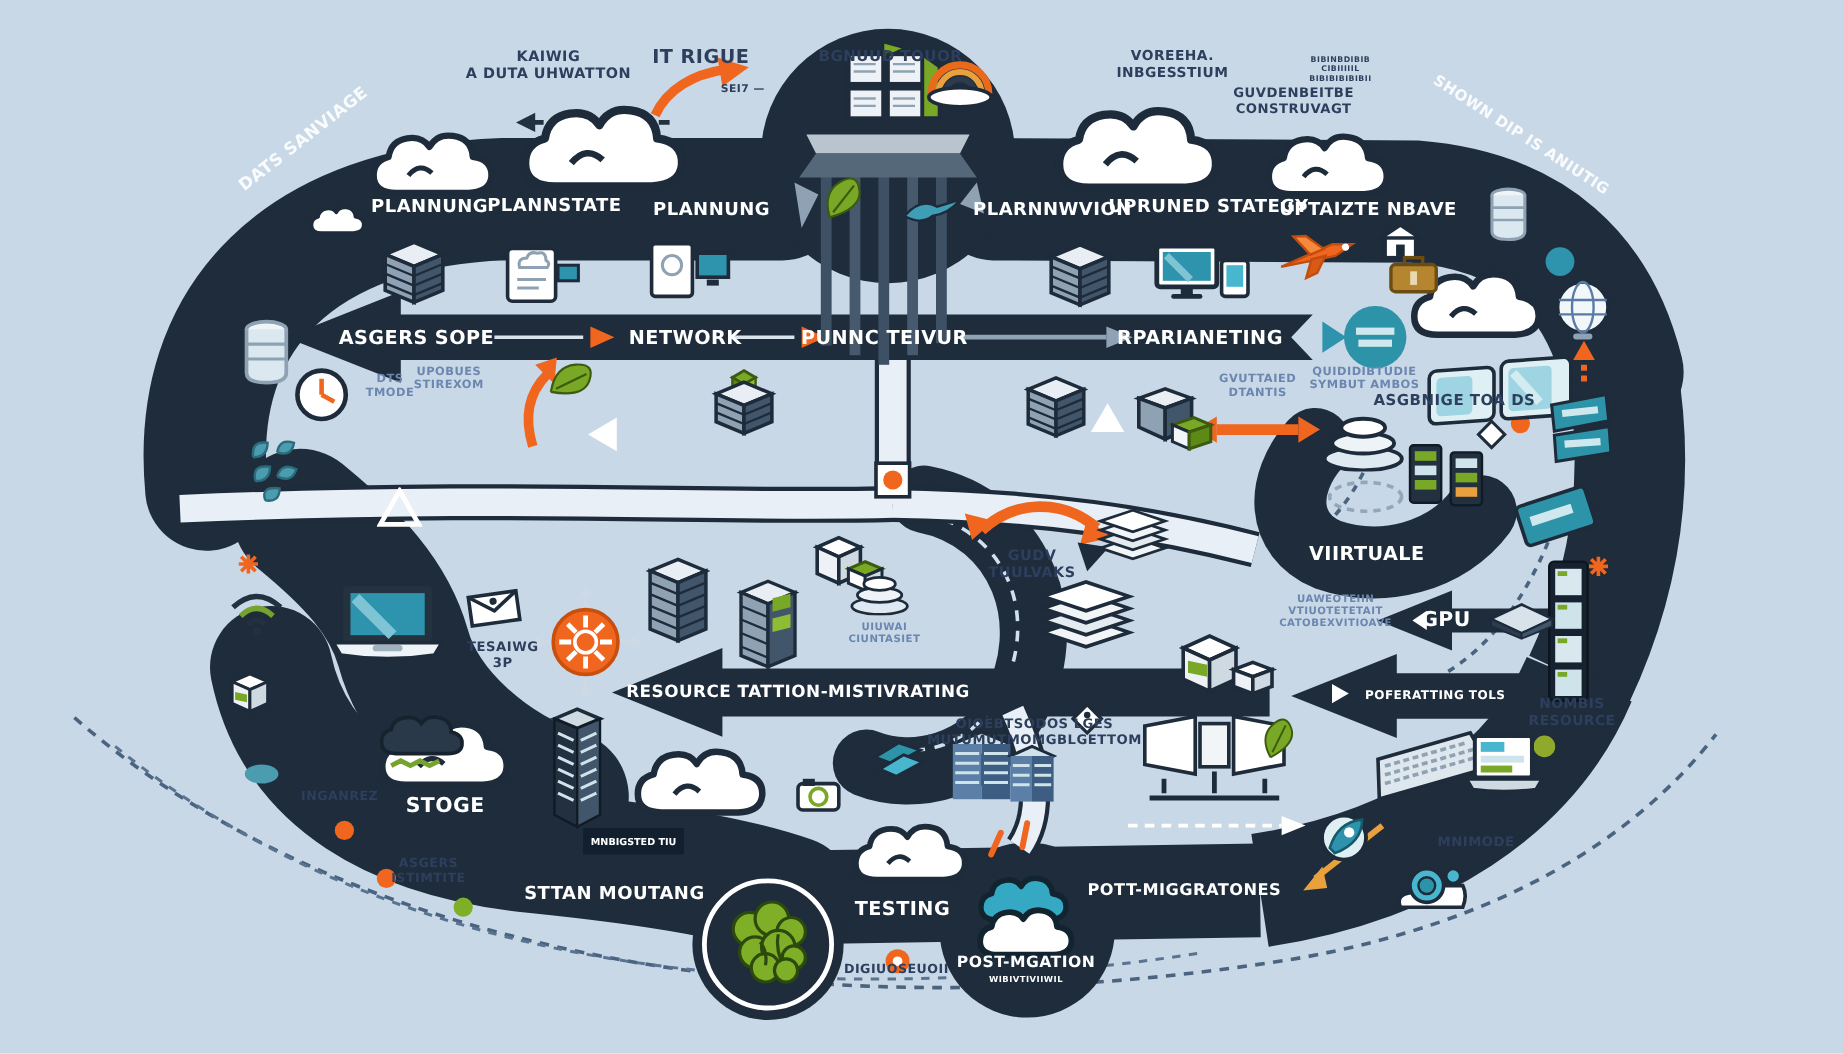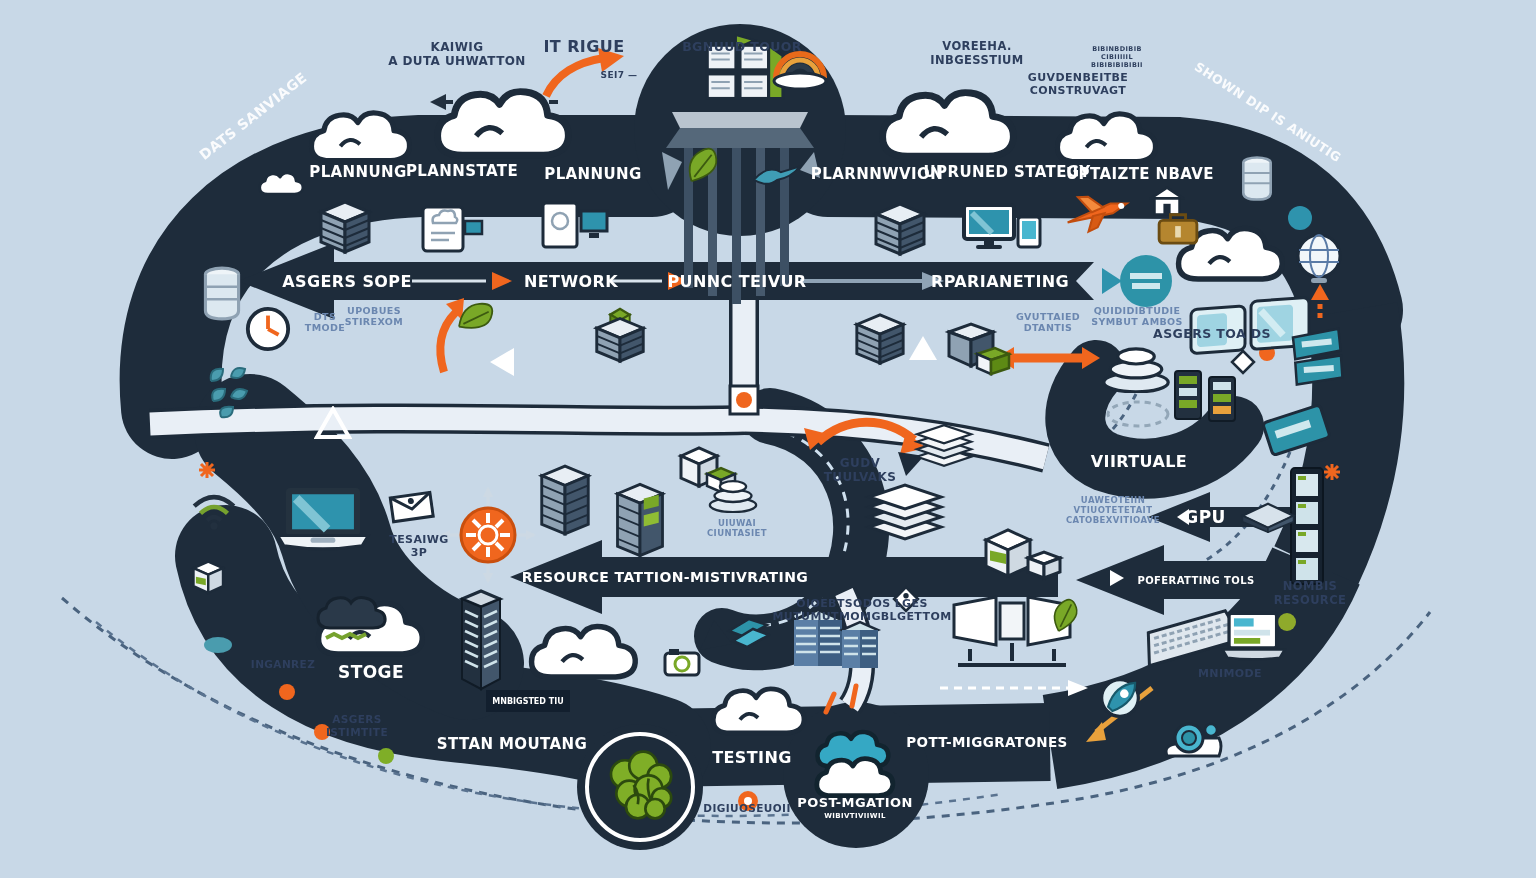--- a/index.html
+++ b/index.html
@@ -576,21 +576,21 @@
       <div>BIBIBIBIBIBII</div>
     </div>
 <div class="lbl ld lb" style="left:325px;top:322px;font-size:9.5px">
       <div>DTS</div>
       <div>TMODE</div>
     </div>
 <div class="lbl ld lb" style="left:374px;top:316px;font-size:9.5px">
       <div>UPOBUES</div>
       <div>STIREXOM</div>
     </div>
-<div class="lbl ld" style="left:1212px;top:333px;font-size:12.5px">ASGERS TOA DS</div>
+<div class="lbl ld" style="left:1212px;top:333px;font-size:12.5px">ASGBNIGE TOA DS</div>
 <div class="lbl ld lb" style="left:1048px;top:322px;font-size:9.5px">
       <div>GVUTTAIED</div>
       <div>DTANTIS</div>
     </div>
 <div class="lbl ld lb" style="left:1137px;top:316px;font-size:9.5px">
       <div>QUIDIDIBTUDIE</div>
       <div>SYMBUT AMBOS</div>
     </div>
 <div class="lbl ld" style="left:860px;top:470px;font-size:12px">
       <div>GUDV</div>
@@ -615,16 +615,16 @@
     </div>
 <div class="lbl ld" style="left:1310px;top:594px;font-size:11.5px">
       <div>NOMBIS</div>
       <div>RESOURCE</div>
     </div>
 <div class="lbl ld" style="left:283px;top:664px;font-size:10.5px">INGANREZ</div>
 <div class="lbl ld" style="left:357px;top:726px;font-size:10.5px">
       <div>ASGERS</div>
       <div>ISTIMTITE</div>
     </div>
-<div class="lbl ld" style="left:1230px;top:674px;font-size:11px">MNIMODE</div>
+<div class="lbl ld" style="left:1230px;top:702px;font-size:11px">MNIMODE</div>
 <div class="lbl ld" style="left:747px;top:808px;font-size:10.5px">DIGIUOSEUOII</div>
 
 </div>
 
 </body></html>

